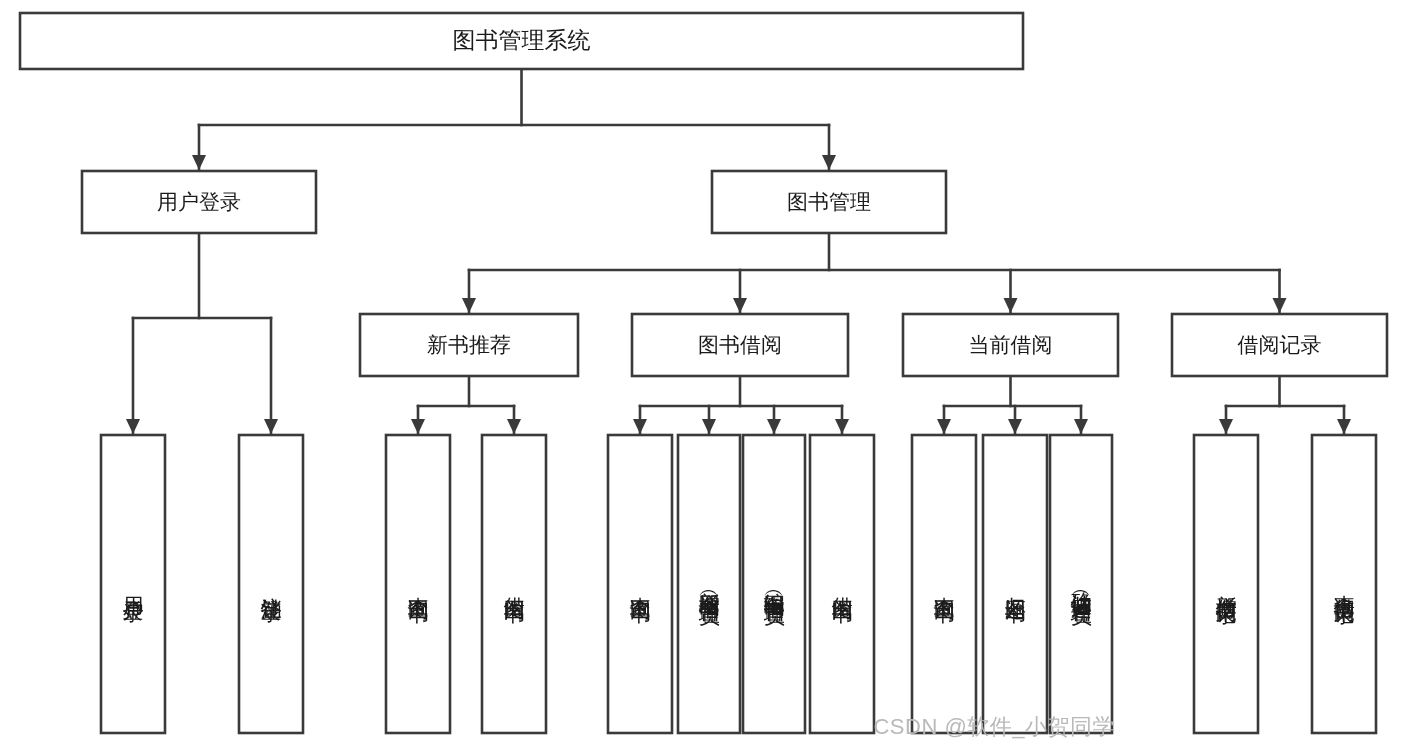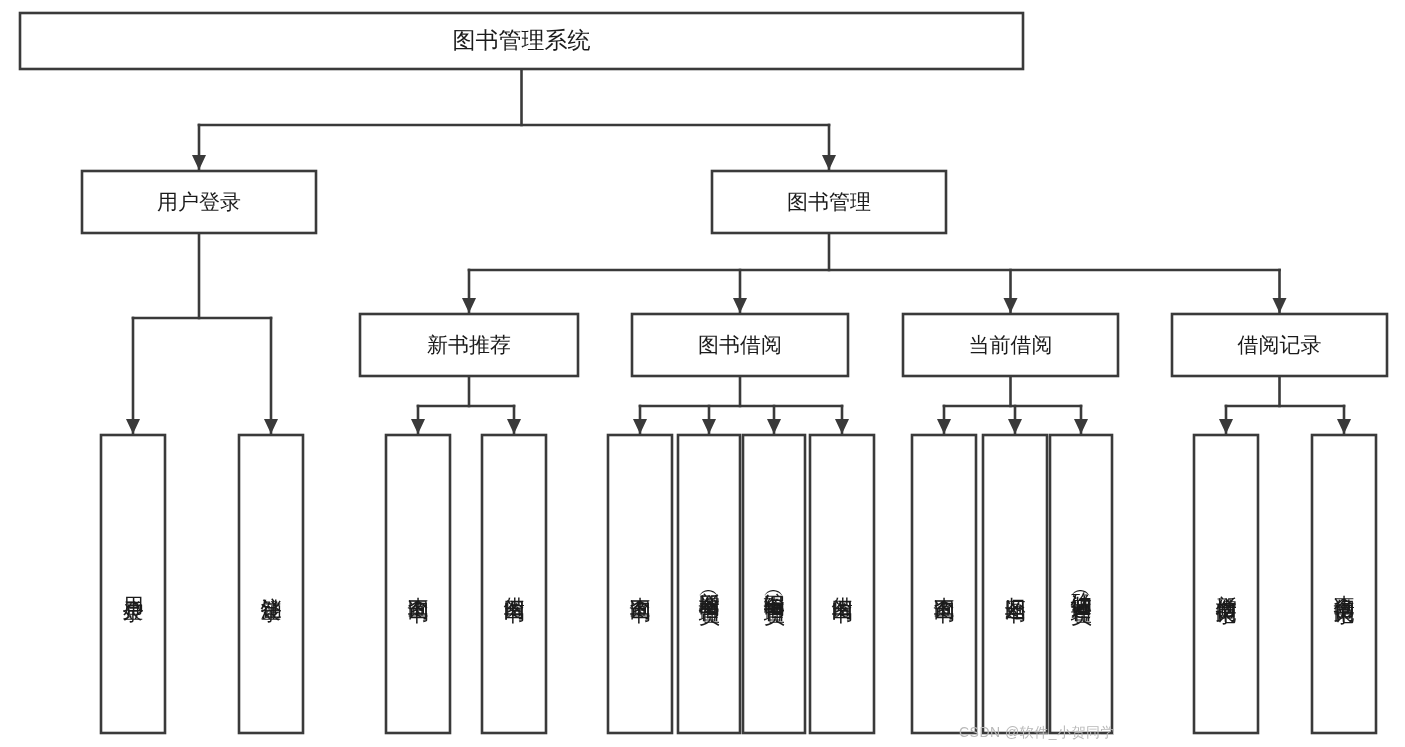--- a/index.html
+++ b/index.html
@@ -25,21 +25,21 @@
     writing-mode:vertical-rl;
     text-orientation:upright;
     font-size:21px;line-height:1.06;
     letter-spacing:2px;
     color:#1b1b1b;
     white-space:nowrap;
     pointer-events:none;
   }
   .watermark{
     position:absolute;right:14px;bottom:5px;
-    font-size:14px;color:#b9b9b9;
+    font-size:22px;color:#b9b9b9;
     letter-spacing:0.5px;white-space:nowrap;
   }
 </style>
 </head>
 <body>
 
 <div id="stage">
   <svg id="diagram-svg" width="1405" height="747" viewBox="0 0 1405 747">
       <line x1="521.5" y1="69" x2="521.5" y2="125" class="edge"></line>
       <line x1="199" y1="125" x2="829" y2="125" class="edge"></line>

